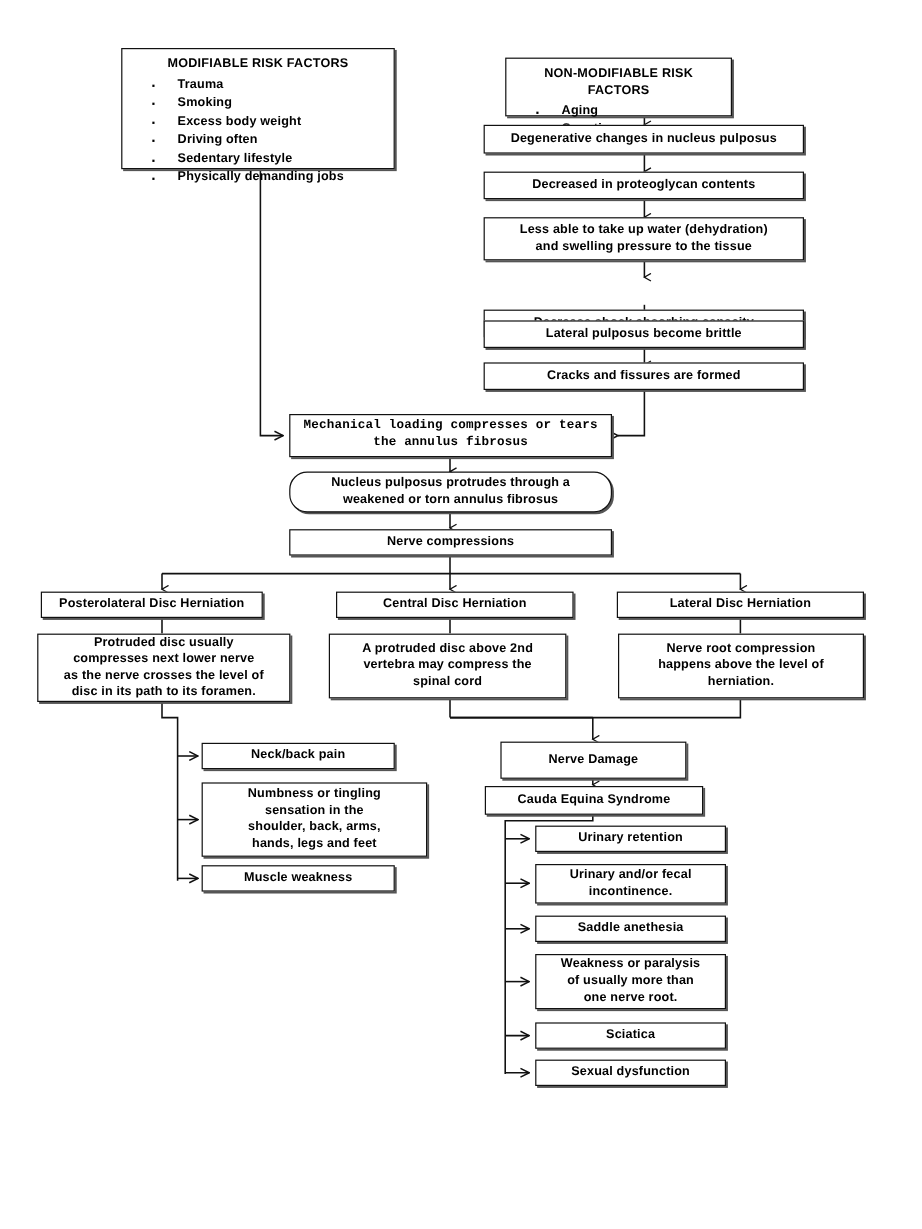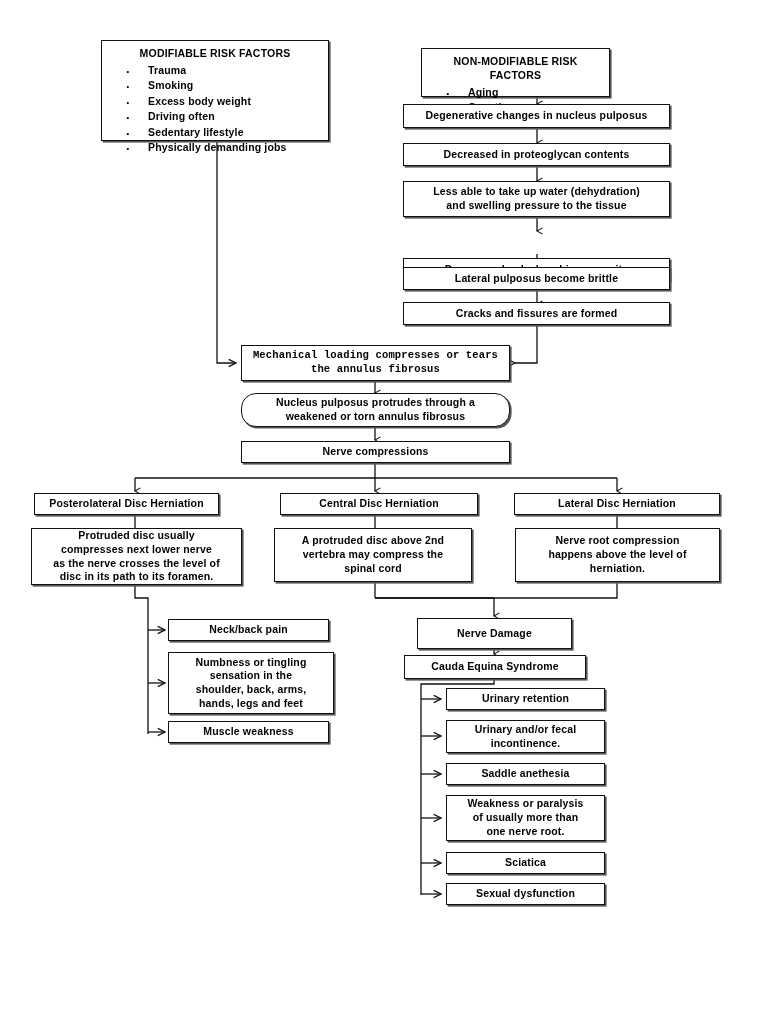--- a/index.html
+++ b/index.html
@@ -244,21 +244,21 @@
   <div class="node thin" style="left:515px; top:528px; width:205px; height:54px;">
     <span class="node-text">Nerve root compression
 happens above the level of
 herniation.</span>
   </div>
 
   <div class="node" style="left:168px; top:619px; width:161px; height:22px;">
     <span class="node-text">Neck/back pain</span>
   </div>
 
-  <div class="node" style="left:168px; top:652px; width:166px; height:62px;align-items:flex-end;">
+  <div class="node" style="left:168px; top:652px; width:188px; height:62px;">
     <span class="node-text">Numbness or tingling
 sensation in the
 shoulder, back, arms,
 hands, legs and feet</span>
   </div>
 
   <div class="node" style="left:168px; top:721px; width:161px; height:22px;">
     <span class="node-text">Muscle weakness</span>
   </div>
 

